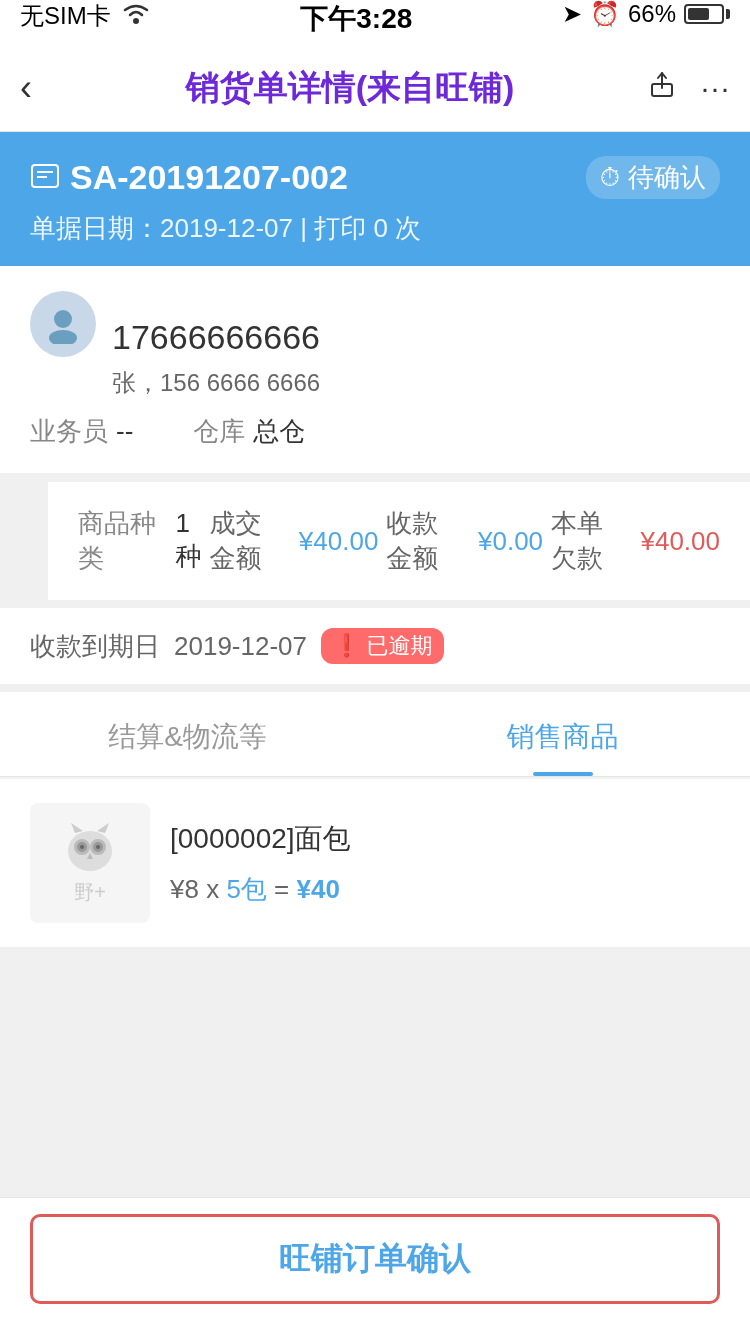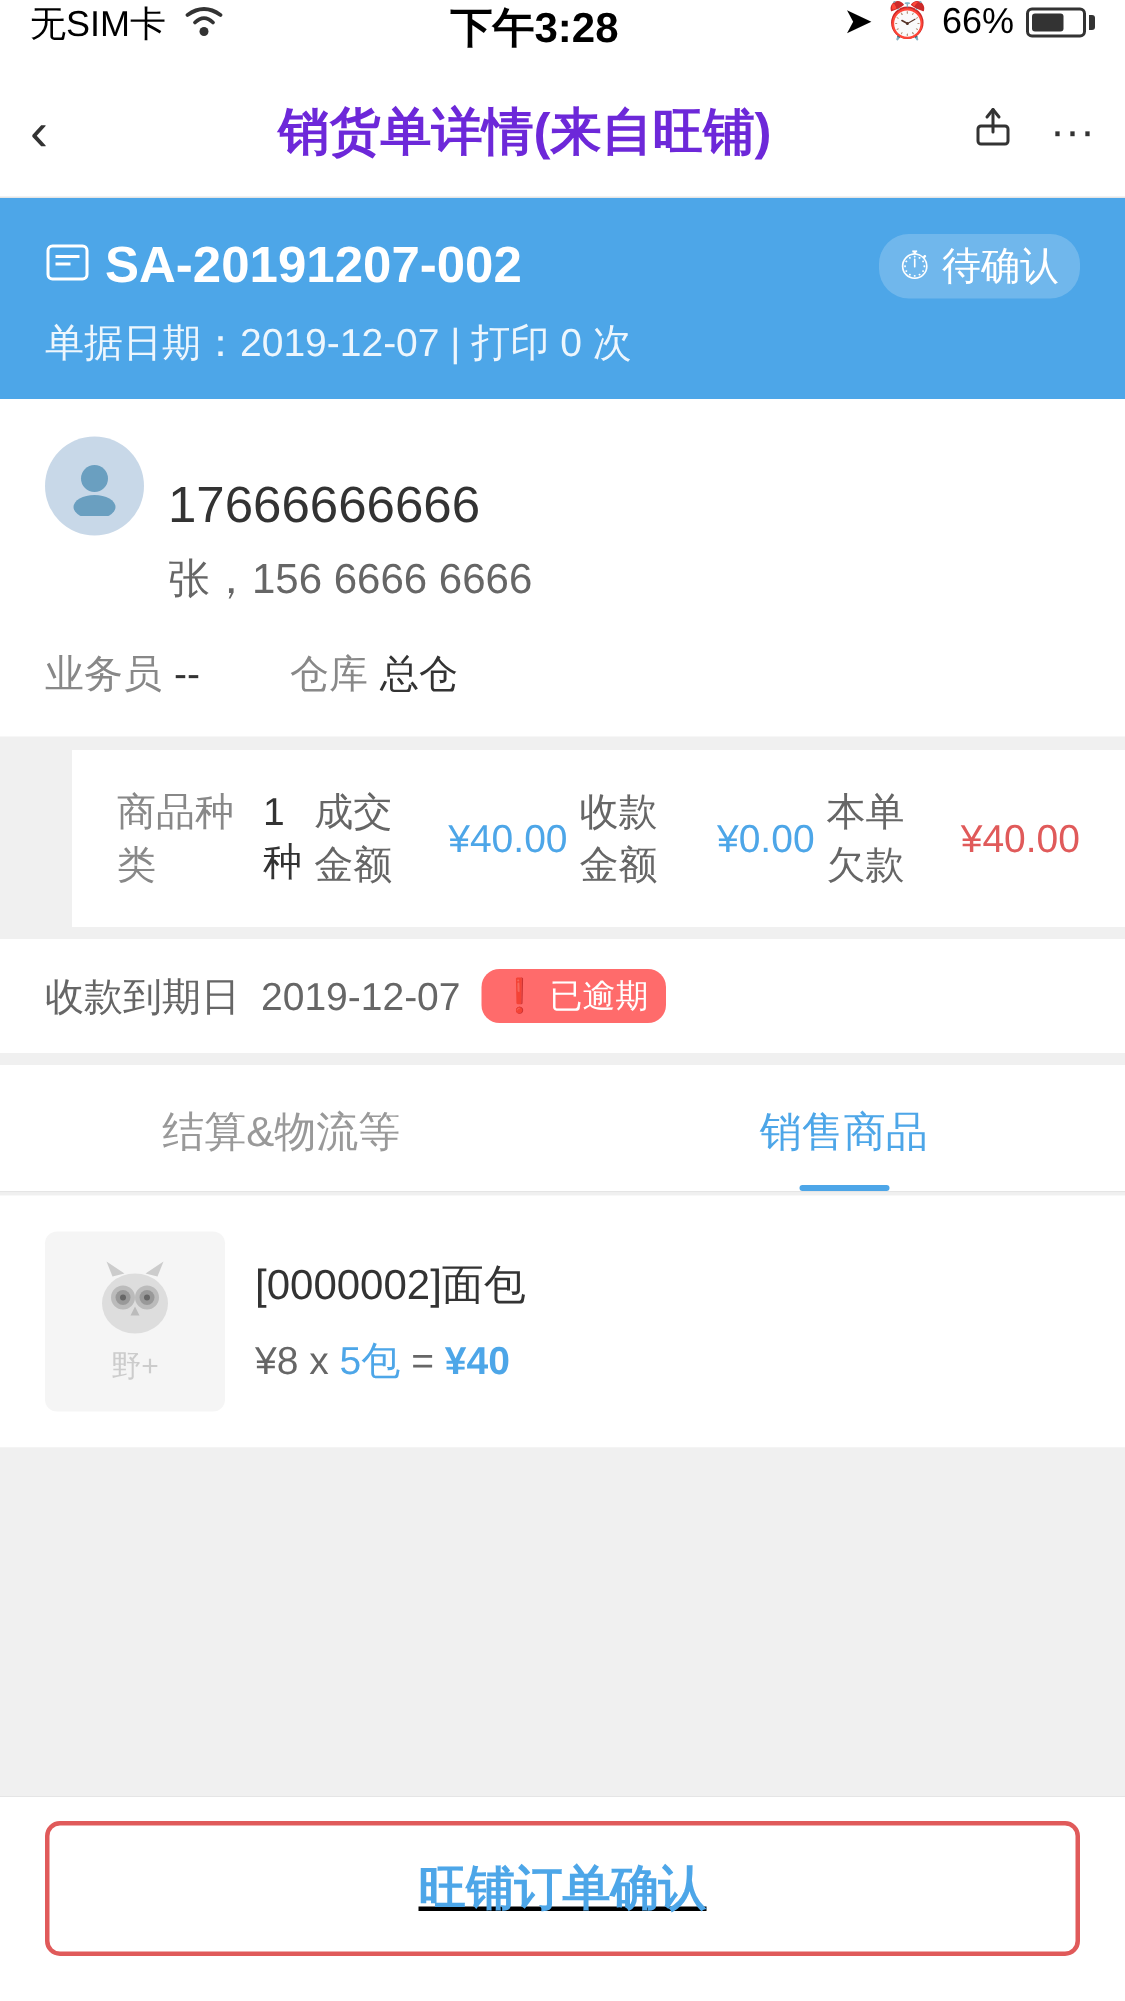--- a/index.html
+++ b/index.html
@@ -127,24 +127,24 @@
       color: #6a9fc0;
       flex-shrink: 0;
     }
     .customer-name {
       font-size: 34px;
       font-weight: 400;
       color: #333;
       margin-top: 28px;
     }
     .customer-sub {
-      font-size: 28px;
+      font-size: 24px;
       color: #666;
       margin-left: 82px;
-      margin-bottom: 27px;
+      margin-bottom: 15px;
     }
     .meta-row {
       display: flex;
       align-items: center;
       font-size: 26px;
       color: #666;
     }
     .meta-item {
       display: flex;
       align-items: center;
@@ -297,21 +297,20 @@
 
     
     .bottom-bar {
       position: fixed;
       bottom: 0;
       left: 0;
       width: 750px;
       background: #fff;
       padding: 16px 30px 30px;
       border-top: 1px solid #e5e5e5;
-      text-decoration: underline;
     }
     .confirm-btn {
       width: 100%;
       height: 90px;
       border: 3px solid #e05a5a;
       background: #fff;
       color: #4da6e8;
       font-size: 32px;
       font-weight: 600;
       border-radius: 10px;

